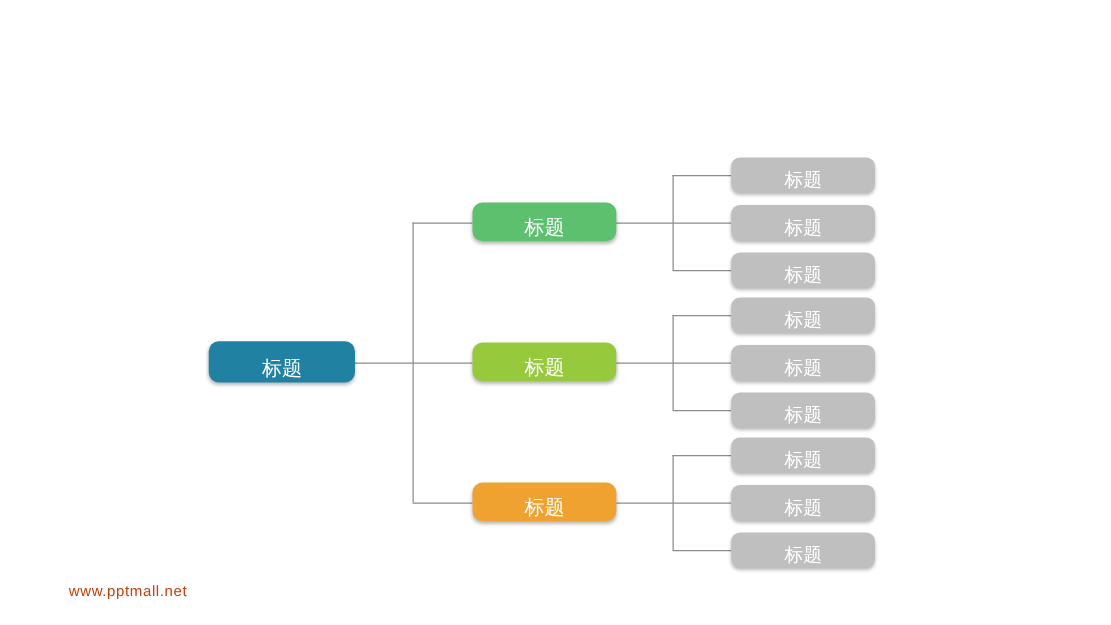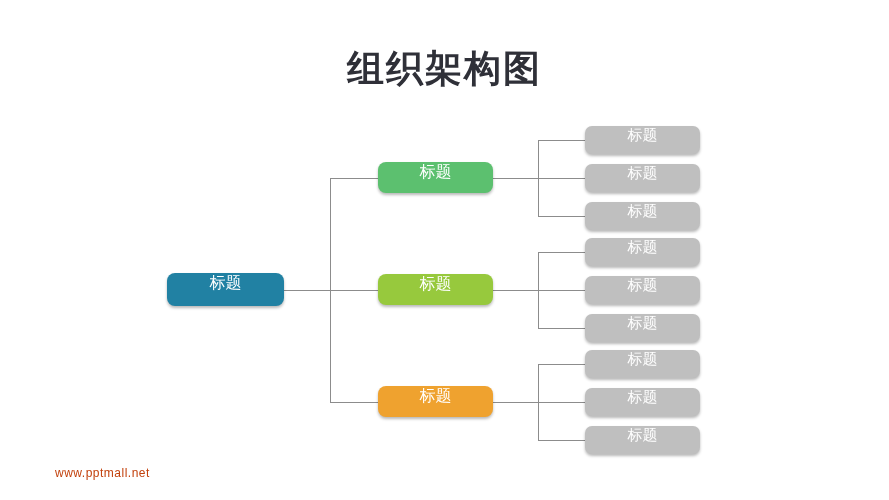--- a/index.html
+++ b/index.html
@@ -22,40 +22,39 @@
     font-size: 27px; font-weight: 700; letter-spacing: 1px;
     color: #e4e4e4;
   }
   .footer-url {
     position: absolute; left: 55px; top: 466px;
     font-size: 12px; color: #d9d9d9; letter-spacing: 0.5px;
   }
 
   .node {
     position: absolute;
-    display: flex; align-items: flex-start; justify-content: center;
+    display: flex; align-items: flex-end; justify-content: center;
     color: #ffffff;
     border-radius: 8px;
     box-shadow: 0 2px 3px rgba(0,0,0,0.28);
     z-index: 2;
   }
   .node-root   { left: 167px; top: 273px; width: 117px; height: 33px; font-size: 16px; }
   .node-branch { left: 378px; width: 115px; height: 31px; font-size: 16px; }
   .node-leaf   { left: 585px; width: 115px; height: 28px; font-size: 15px; border-radius: 7px; }
 
   .line { position: absolute; background: #8c8c8c; z-index: 1; }
   .hline { height: 1px; }
   .vline { width: 1px; }
 </style>
 </head>
 <body>
 
 <div class="canvas">
 
-  <div class="page-title" style="color: rgb(47, 48, 56);">组织架构图</div>
   <div class="footer-url" style="color: #c2410c;">www.pptmall.net</div>
 
   <div class="line hline" style="left: 284px; top: 290px; width: 94px; background: rgb(140, 140, 140);"></div>
   <div class="line vline" style="left: 330px; top: 178px; height: 224px; background: rgb(140, 140, 140);"></div>
   <div class="line hline" style="left: 330px; top: 178px; width: 48px; background: rgb(140, 140, 140);"></div>
   <div class="line hline" style="left: 330px; top: 402px; width: 48px; background: rgb(140, 140, 140);"></div>
 
   <div class="line hline" style="left: 493px; top: 178px; width: 92px; background: rgb(140, 140, 140);"></div>
   <div class="line vline" style="left: 538px; top: 140px; height: 76px; background: rgb(140, 140, 140);"></div>
   <div class="line hline" style="left: 538px; top: 140px; width: 47px; background: rgb(140, 140, 140);"></div>

